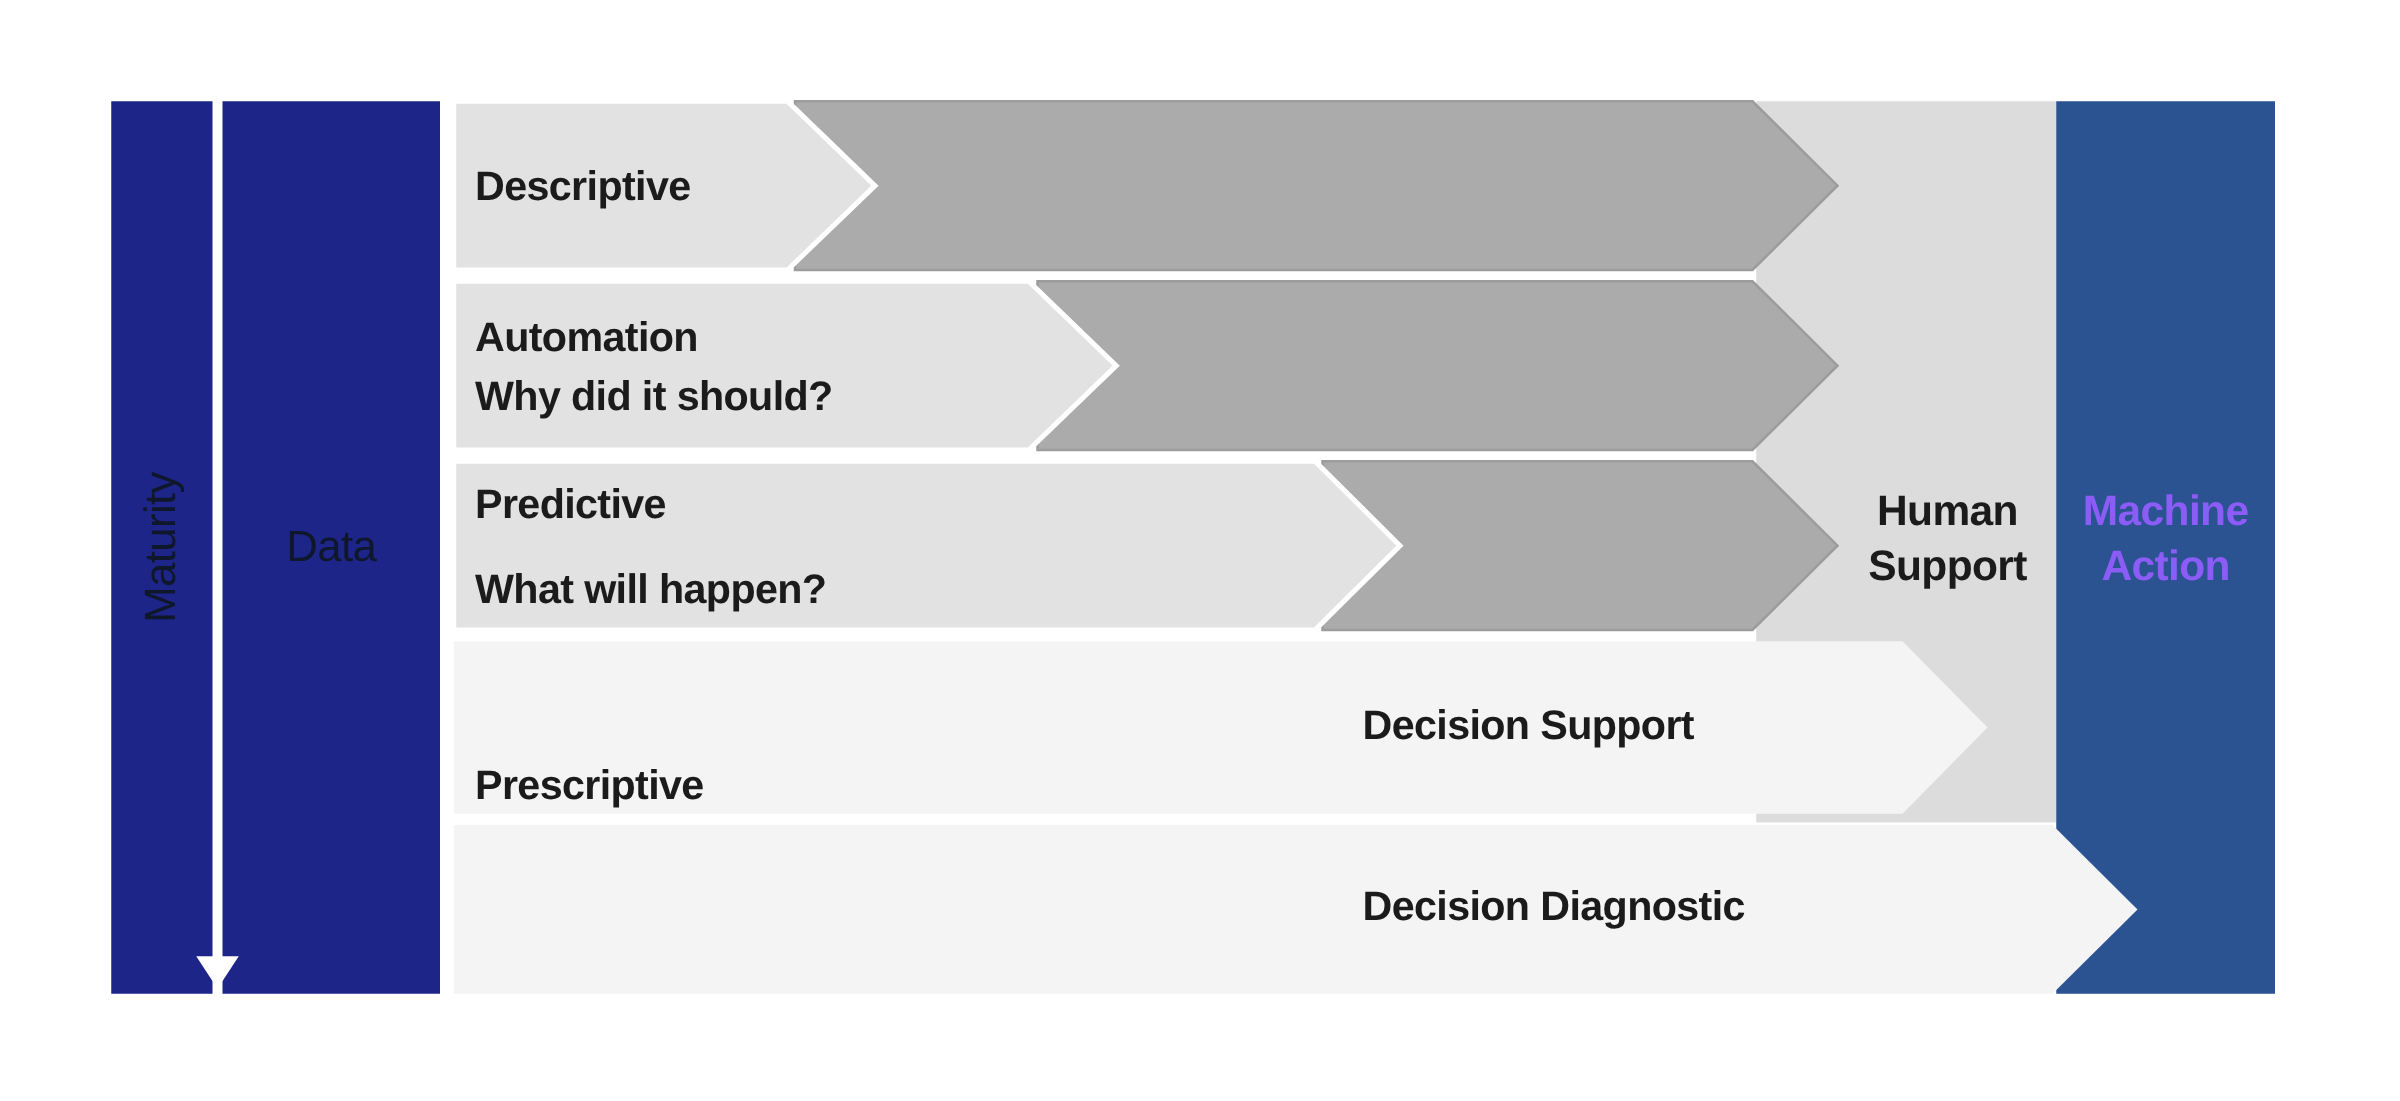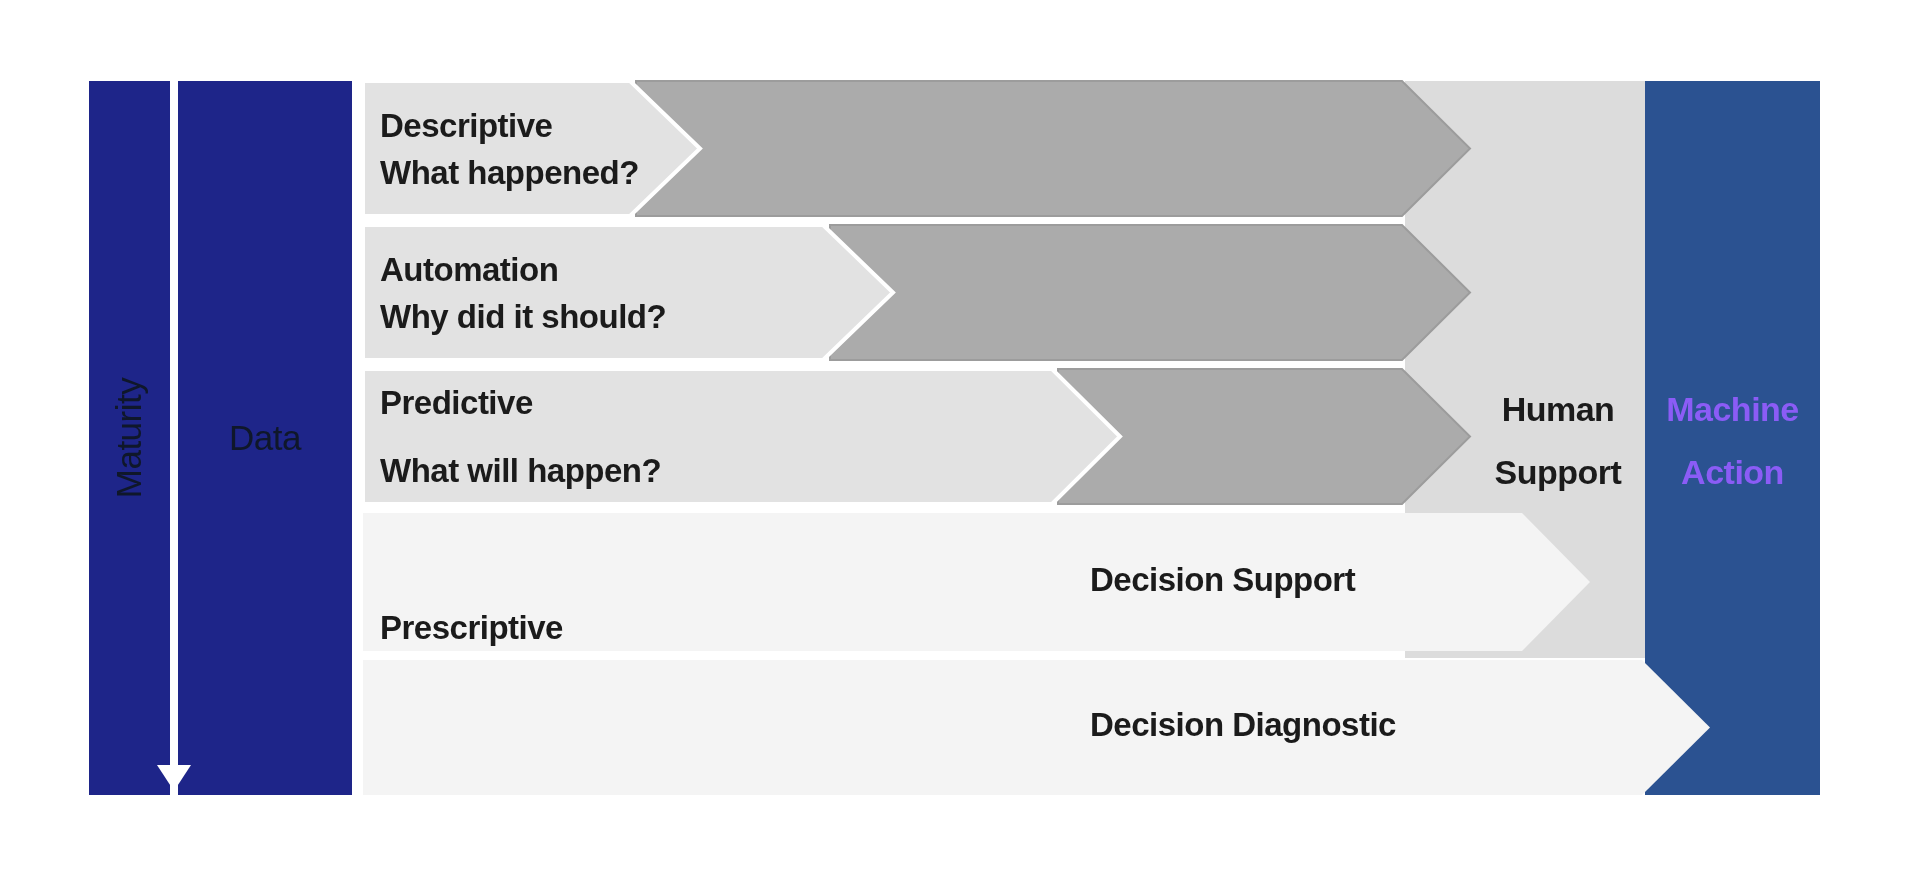--- a/index.html
+++ b/index.html
@@ -46,21 +46,21 @@
     top: 81px;
     height: 714px;
     display: flex;
     flex-direction: column;
     align-items: center;
     justify-content: center;
     padding-bottom: 14px;
     box-sizing: border-box;
     text-align: center;
   }
-  .outcome .line { line-height: 44px; font-size: 34px; font-weight: 700; letter-spacing: -0.5px; margin-top: 19px; }
+  .outcome .line { line-height: 44px; font-size: 34px; font-weight: 700; letter-spacing: -0.5px; }
   .outcome.human { left: 1446px; width: 224px; color: #1b1b1b; }
   .outcome.machine { left: 1645px; width: 175px; color: #8b5cf6; }
   .rotated { transform: rotate(-90deg); white-space: nowrap; }
 </style>
 </head>
 <body>
 
 <div class="canvas">
 
   <svg class="shapes" viewBox="0 0 1920 881" width="1920" height="881">
@@ -91,21 +91,20 @@
   <div class="bar-label" style="left:89px; top:81px; width:81px; height:714px;">
     <span class="rotated">Maturity</span>
   </div>
 
   <div class="bar-label" style="left:178px; top:81px; width:174px; height:714px;">
     <span>Data</span>
   </div>
 
   <div class="stage-text" style="top:81px;">
     <div class="label line" style="position:static;">Descriptive</div>
-    <div class="label line" style="position:static;">What happened?</div>
   </div>
 
   <div class="stage-text" style="top:225px;">
     <div class="label line" style="position:static;">Automation</div>
     <div class="label line" style="position:static;">Why did it should?</div>
   </div>
 
   <div class="stage-text" style="top:369px;">
     <div class="label line" style="position:static;">Predictive</div>
     <div class="label line" style="position:static;margin-top:21px;">What will happen?</div>

